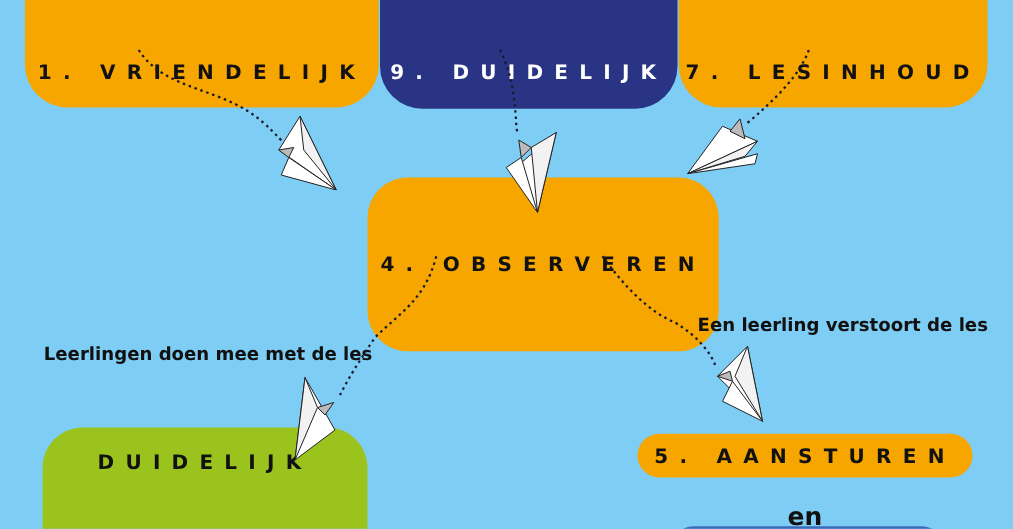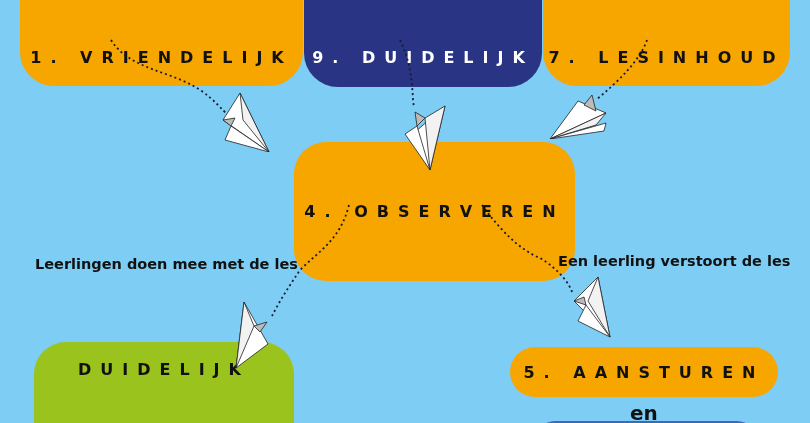--- a/index.html
+++ b/index.html
@@ -35,28 +35,28 @@
 </div>
 <div class="box orange" style="left:543px;top:-40px;width:247px;height:126px;border-radius:34px;padding-top:68px;">
   <span>7. LESINHOUD</span>
 </div>
 <div class="box orange" style="left:271px;top:142px;width:281px;height:139px;border-radius:32px;margin-left:23px;">
   <span>4. OBSERVEREN</span>
 </div>
 <div class="box green" style="left:34px;top:342px;width:260px;height:120px;border-radius:32px;padding-bottom:66px;">
   <span>DUIDELIJK</span>
 </div>
-<div class="box orange" style="left:510px;top:347px;width:268px;height:50px;border-radius:25px;">
+<div class="box orange" style="left:510px;top:347px;width:268px;height:35px;border-radius:25px;">
   <span>5. AANSTUREN</span>
 </div>
 <div class="box navy" style="left:535px;top:421px;width:222px;height:40px;border-radius:20px;background:#3b6bb8;">
   <span></span>
 </div>
 
-<div class="label" style="left:35px;top:256px;">Leerlingen doen mee met de les</div>
+<div class="label" style="left:35px;top:276px;">Leerlingen doen mee met de les</div>
 <div class="label" style="left:558px;top:253px;">Een leerling verstoort de les</div>
 <div class="label" style="left:630px;top:401px;font-size:20px;">en</div>
 
 <svg class="overlay" width="810" height="423">
   <g fill="none" stroke="#1a1a2e" stroke-width="1.8" stroke-dasharray="2 3">
     <path d="M111,40 C130,70 170,70 200,90 C215,100 222,110 228,115"></path>
     <path d="M400,40 C410,60 412,80 413,100 L414,108"></path>
     <path d="M647,40 C640,60 620,80 596,100"></path>
     <path d="M349,205 C340,240 320,250 300,270 C290,285 280,300 272,316"></path>
     <path d="M482,205 C500,230 520,250 540,258 C560,270 570,285 572,292"></path>

